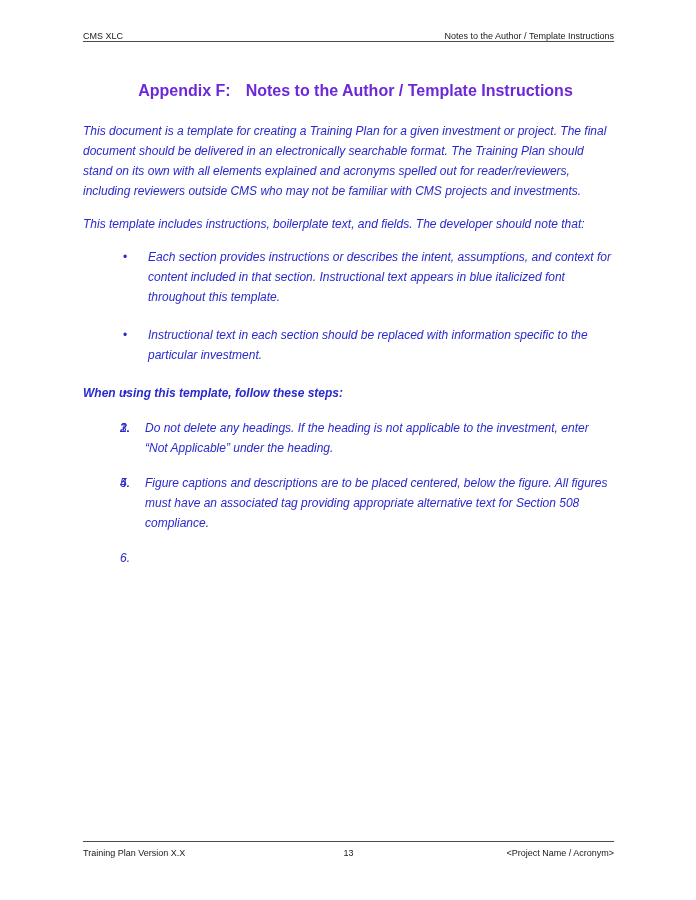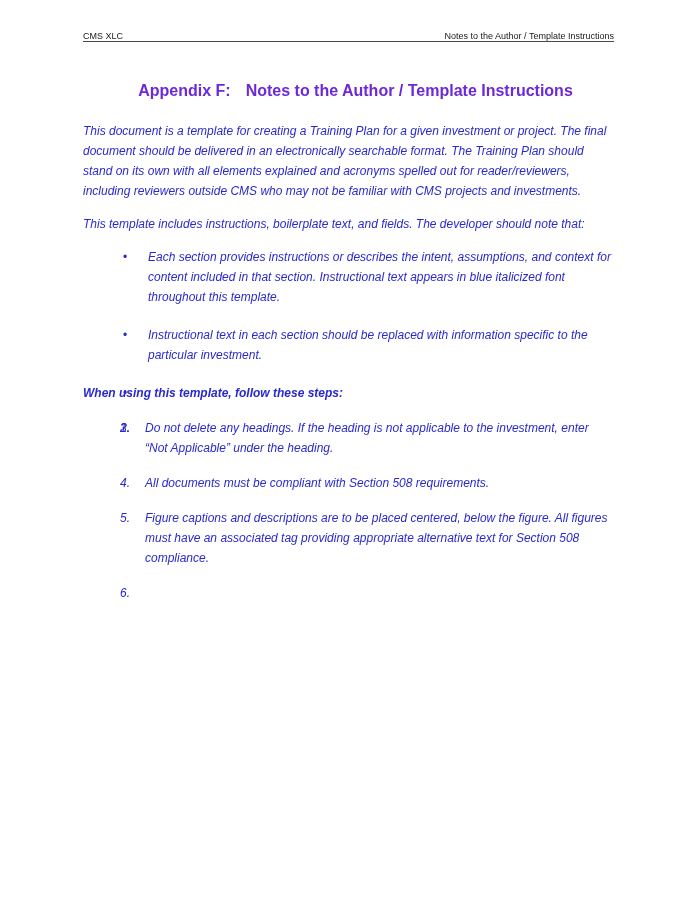--- a/index.html
+++ b/index.html
@@ -133,27 +133,31 @@
       </div>
       <div class="step-item">
         <span class="step-num">2.</span>
       </div>
       <div class="step-item">
         <span class="step-num">3.</span>
         <span>Do not delete any headings. If the heading is not applicable to the investment, enter “Not Applicable” under the heading.</span>
       </div>
       <div class="step-item">
         <span class="step-num">4.</span>
-        <span>All documents must be compliant with Section 508 requirements.</span>
       </div>
       <div class="step-item">
         <span class="step-num">5.</span>
         <span>Figure captions and descriptions are to be placed centered, below the figure. All figures must have an associated tag providing appropriate alternative text for Section 508 compliance.</span>
       </div>
       <div class="step-item">
         <span class="step-num">6.</span>
       </div>
     </div>
 
   </div>
 
+  <div class="running-footer">
+    <span class="f-left">Training Plan Version X.X</span>
+    <span class="f-center">13</span>
+    <span class="f-right">&lt;Project Name / Acronym&gt;</span>
+  </div>
 
 </div>
 
 </body></html>

